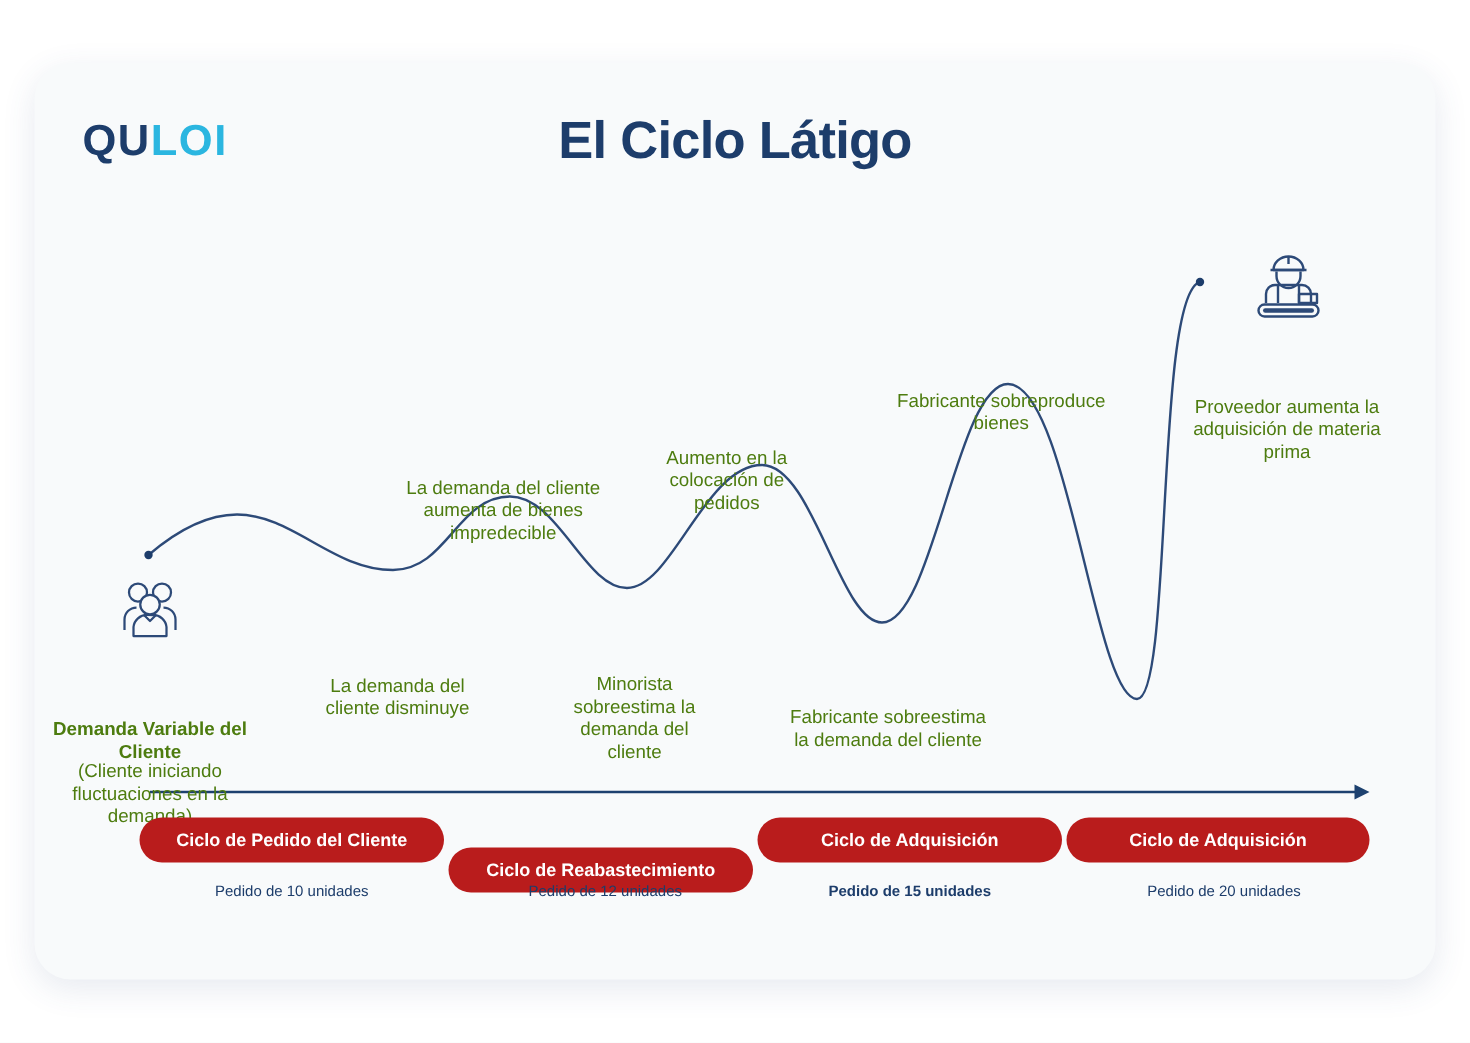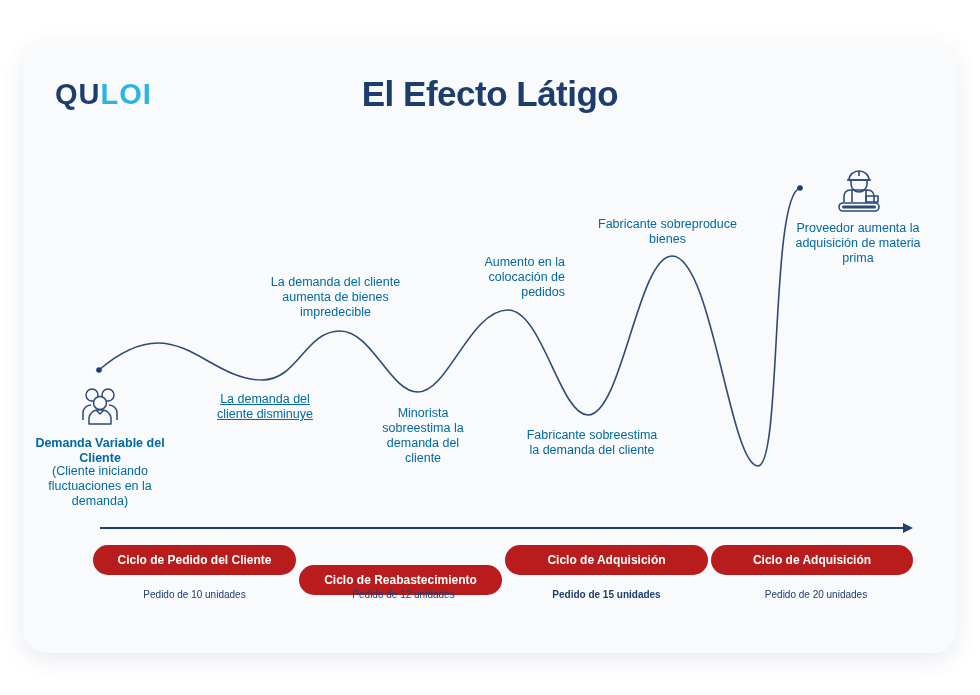--- a/index.html
+++ b/index.html
@@ -18,41 +18,41 @@
   }
   .logo .a { color:#1d3d6b; }
   .logo .b { color:#2bb6e0;margin-top:40px; }
   .title {
     position:absolute; left:0; width:980px; top:72px; text-align:center;
     font-size:35px; font-weight:bold; color:#1d3d6b; line-height:44px;
     letter-spacing:-0.5px;
   }
   svg.wave { position:absolute; left:0; top:0; }
   .lbl {
-    position:absolute; text-align:center; font-size:12.5px; line-height:15px; color:#0369a1;
+    position:absolute; text-align:center; font-size:12.5px; line-height:15px; color:#4d7c0f;margin-top:43px;
   }
   .lbl.bold { font-weight:bold; }
   .pill {
     position:absolute; top:545px; height:30px; background:#b91c1c; color:#fff;
     border-radius:15px; font-size:12px; font-weight:bold; text-align:center; line-height:30px;
     cursor:pointer;
   }
   .order {
     position:absolute; top:586px; text-align:center; font-size:10px; color:#1d3d6b; line-height:18px;
   }
   .icon { position:absolute; }
 </style>
 </head>
 <body>
 
 <div class="card"></div>
 
 <div class="logo"><span class="a">QU</span><span class="b">LOI</span></div>
 
-<div class="title">El Efecto Látigo</div>
+<div class="title">El Ciclo Látigo</div>
 
 <svg class="wave" width="980" height="695">
   <path d="M99,370 C120,352 140,343 158,343 C195,343 222,380 262,380 C298,380 305,331 340,331 C372,331 390,392 418,392 C448,392 470,310 508,310 C542,310 560,415 588,415 C622,415 638,256 672,256 C712,256 730,466 758,466 C782,466 770,196 800,188" fill="none" stroke="#2d4a78" stroke-width="1.6"></path>
   <circle cx="99" cy="370" r="2.8" fill="#1d3d6b"></circle>
   <circle cx="800" cy="188" r="2.8" fill="#1d3d6b"></circle>
   <line x1="100" y1="528" x2="905" y2="528" stroke="#1d416f" stroke-width="1.8"></line>
   <polygon points="913,528 903,523 903,533" fill="#1d416f"></polygon>
 </svg>
 
 <svg class="icon" style="left:80px;top:386px" width="40" height="40" viewBox="0 0 40 40">
@@ -63,24 +63,24 @@
     <path d="M37,34 v-7 a8,8 0 0 0 -8,-8"></path>
     <circle cx="20" cy="17" r="6.5" fill="#f8fafb"></circle>
     <path d="M9,38 v-6 a9,9 0 0 1 9,-8 h4 a9,9 0 0 1 9,8 v6 z" fill="#f8fafb"></path>
     <path d="M16,24 l4,4 l4,-4"></path>
   </g>
 </svg>
 
 <div class="lbl bold" style="left:25px;top:436px;width:150px;font-size:12.5px;">Demanda Variable del Cliente</div>
 <div class="lbl" style="left:35px;top:464px;width:130px;font-size:12.5px;">(Cliente iniciando fluctuaciones en la demanda)</div>
 
-<div class="lbl" style="left:205px;top:392px;width:120px;text-decoration:underline;">La demanda del cliente disminuye</div>
+<div class="lbl" style="left:205px;top:407px;width:120px;">La demanda del cliente disminuye</div>
 <div class="lbl" style="left:268px;top:275px;width:135px;">La demanda del cliente aumenta de bienes impredecible</div>
 <div class="lbl" style="left:368px;top:406px;width:110px;">Minorista sobreestima la demanda del cliente</div>
-<div class="lbl" style="left:460px;top:255px;width:105px;text-align:right;">Aumento en la colocación de pedidos</div>
+<div class="lbl" style="left:432px;top:255px;width:105px;">Aumento en la colocación de pedidos</div>
 <div class="lbl" style="left:522px;top:428px;width:140px;">Fabricante sobreestima la demanda del cliente</div>
 <div class="lbl" style="left:595px;top:217px;width:145px;">Fabricante sobreproduce bienes</div>
 
 <svg class="icon" style="left:836px;top:166px" width="46" height="48" viewBox="0 0 46 48">
   <g fill="none" stroke="#2d4a78" stroke-width="1.6" stroke-linejoin="round">
     <path d="M13,14 a10,9 0 0 1 20,0 z"></path>
     <line x1="11" y1="14" x2="35" y2="14"></line>
     <line x1="23" y1="5" x2="23" y2="10"></line>
     <path d="M15,15 v3 a8,8 0 0 0 16,0 v-3"></path>
     <path d="M8,36 v-6 a6,6 0 0 1 6,-6 h18 a6,6 0 0 1 6,6 v6"></path>

